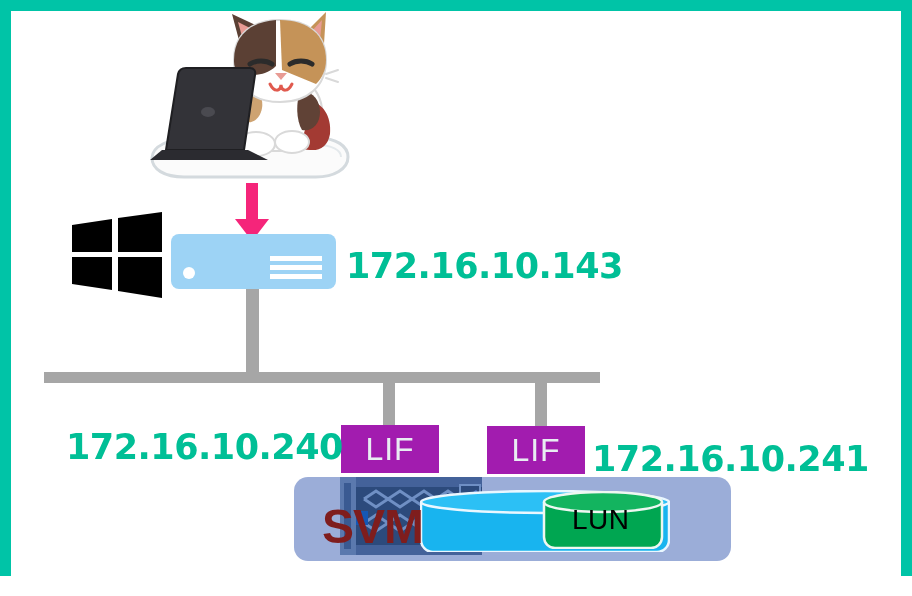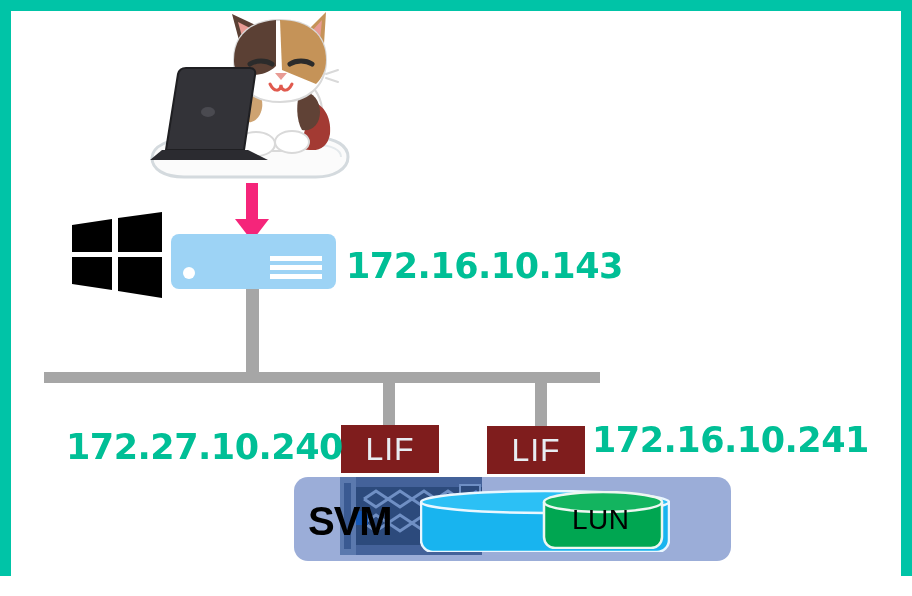--- a/index.html
+++ b/index.html
@@ -39,21 +39,21 @@
     position: absolute;
     color: #00bf96;
     font-weight: bold;
     font-size: 35px;
     letter-spacing: -0.5px;
     white-space: nowrap;
     font-family: "DejaVu Sans", sans-serif;
   }
   #ip-host  { left: 346px; top: 246px; }
   #ip-lif1  { left: 66px;  top: 427px; }
-  #ip-lif2  { left: 592px; top: 420px; }
+  #ip-lif2  { left: 592px; top: 439px; }
 
   
   #win-logo { left: 72px; top: 212px; width: 90px; height: 86px; }
 
   
   #cat-illustration { left: 140px; top: 8px; width: 222px; height: 178px; }
 
   
   #flow-arrow { left: 232px; top: 183px; width: 40px; height: 58px; }
 
@@ -86,21 +86,21 @@
   
   .wire { background: #a6a6a6; position: absolute; }
   #wire-host-drop { left: 246px; top: 289px;  width: 13px; height: 90px; }
   #wire-bus       { left: 44px;  top: 372px;  width: 556px; height: 11px; }
   #wire-lif1-drop { left: 383px; top: 382px;  width: 12px; height: 45px; }
   #wire-lif2-drop { left: 535px; top: 382px;  width: 12px; height: 45px; }
 
   
   .lif-box {
     position: absolute;
-    background: #7f1d1d;
+    background: #a21caf;
     display: flex;
     align-items: center;
     justify-content: center;
   }
   .lif-box span {
     color: #e8edf2;
     font-size: 32px;
     font-weight: 300;
     letter-spacing: 1px;
     font-family: "Liberation Sans", sans-serif;
@@ -110,23 +110,23 @@
 
   
   #svm-box {
     left: 294px; top: 477px;
     width: 437px; height: 84px;
     background: #9badd8;
     border-radius: 14px;
   }
   #svm-label {
     position: absolute;
-    left: 14px; top: 22px;
-    color: #000000;
-    font-size: 40px;
+    left: 28px; top: 22px;
+    color: #7f1d1d;
+    font-size: 48px;
     font-weight: bold;
     letter-spacing: -1px;
     font-family: "Liberation Sans", sans-serif;
     z-index: 4;
   }
 
   
   #storage-controller {
     position: absolute;
     left: 46px; top: 0px;
@@ -251,21 +251,21 @@
   <div class="wire" id="wire-lif1-drop"></div>
   <div class="wire" id="wire-lif2-drop"></div>
 
   <div class="lif-box" id="lif-1">
     <span>LIF</span>
   </div>
   <div class="lif-box" id="lif-2">
     <span>LIF</span>
   </div>
 
-  <div class="ip-label" id="ip-lif1">172.27.10.240</div>
+  <div class="ip-label" id="ip-lif1">172.16.10.240</div>
   <div class="ip-label" id="ip-lif2">172.16.10.241</div>
 
   <div class="abs" id="svm-box">
 
     <div id="storage-controller">
       <svg viewBox="0 0 142 78" width="142" height="78" xmlns="http://www.w3.org/2000/svg">
         <rect x="0" y="0" width="142" height="78" fill="#2c4a7c"></rect>
         <rect x="0" y="0" width="142" height="10" fill="#44629a"></rect>
         <rect x="0" y="68" width="142" height="10" fill="#44629a"></rect>
         <rect x="0" y="0" width="16" height="78" fill="#5b79ae"></rect>

